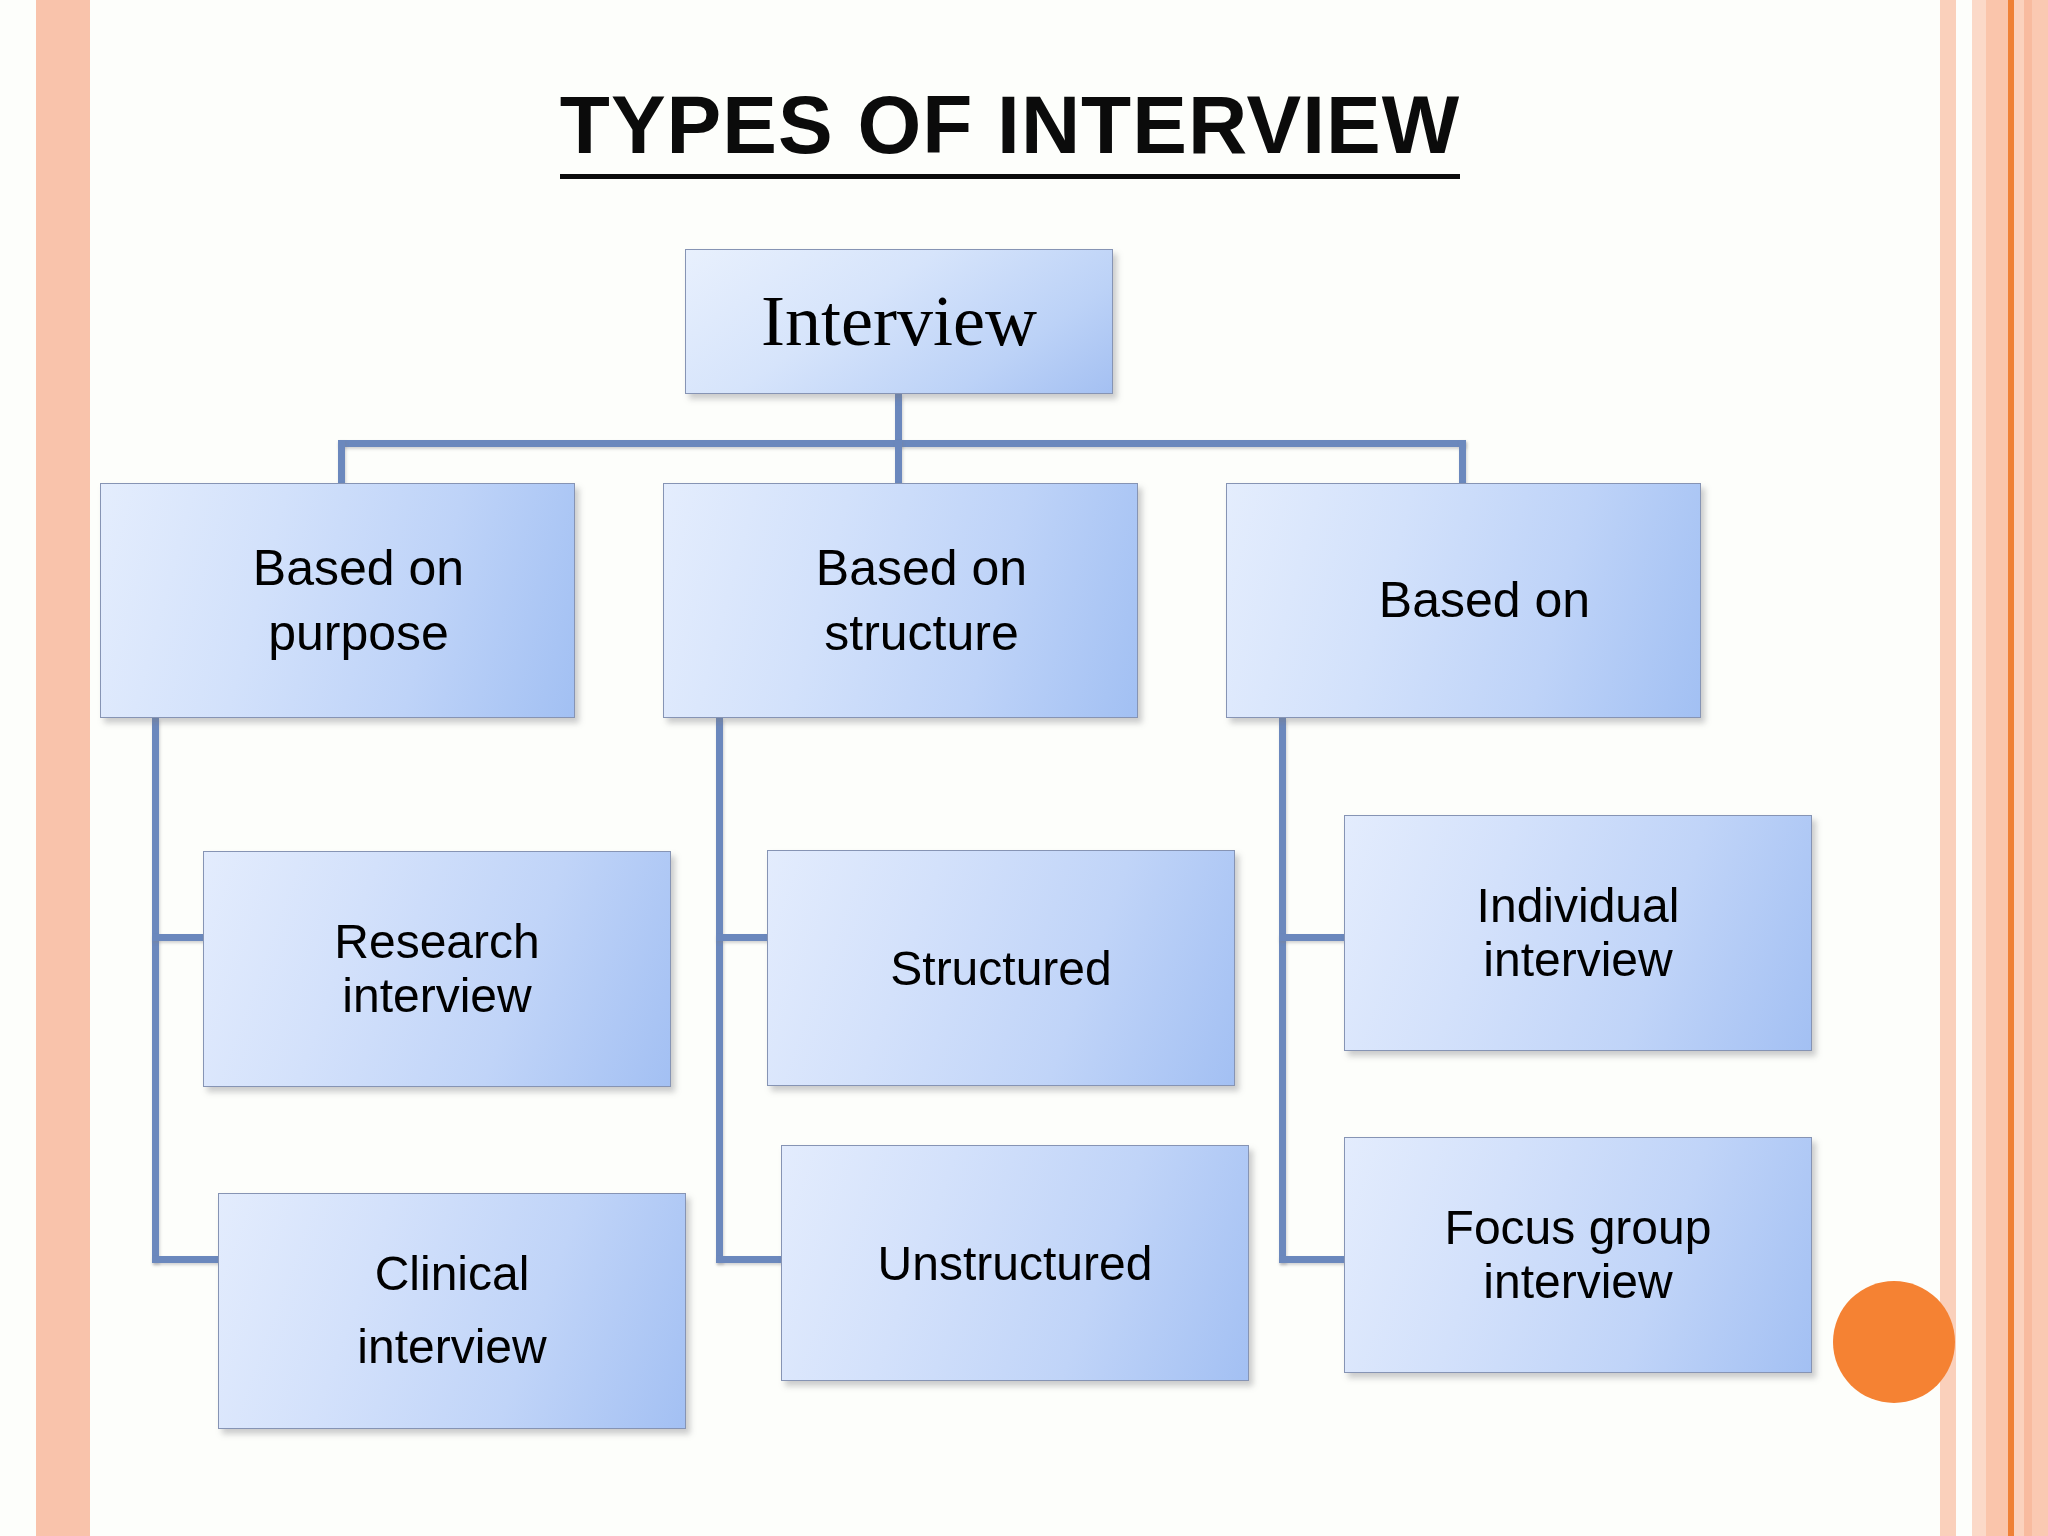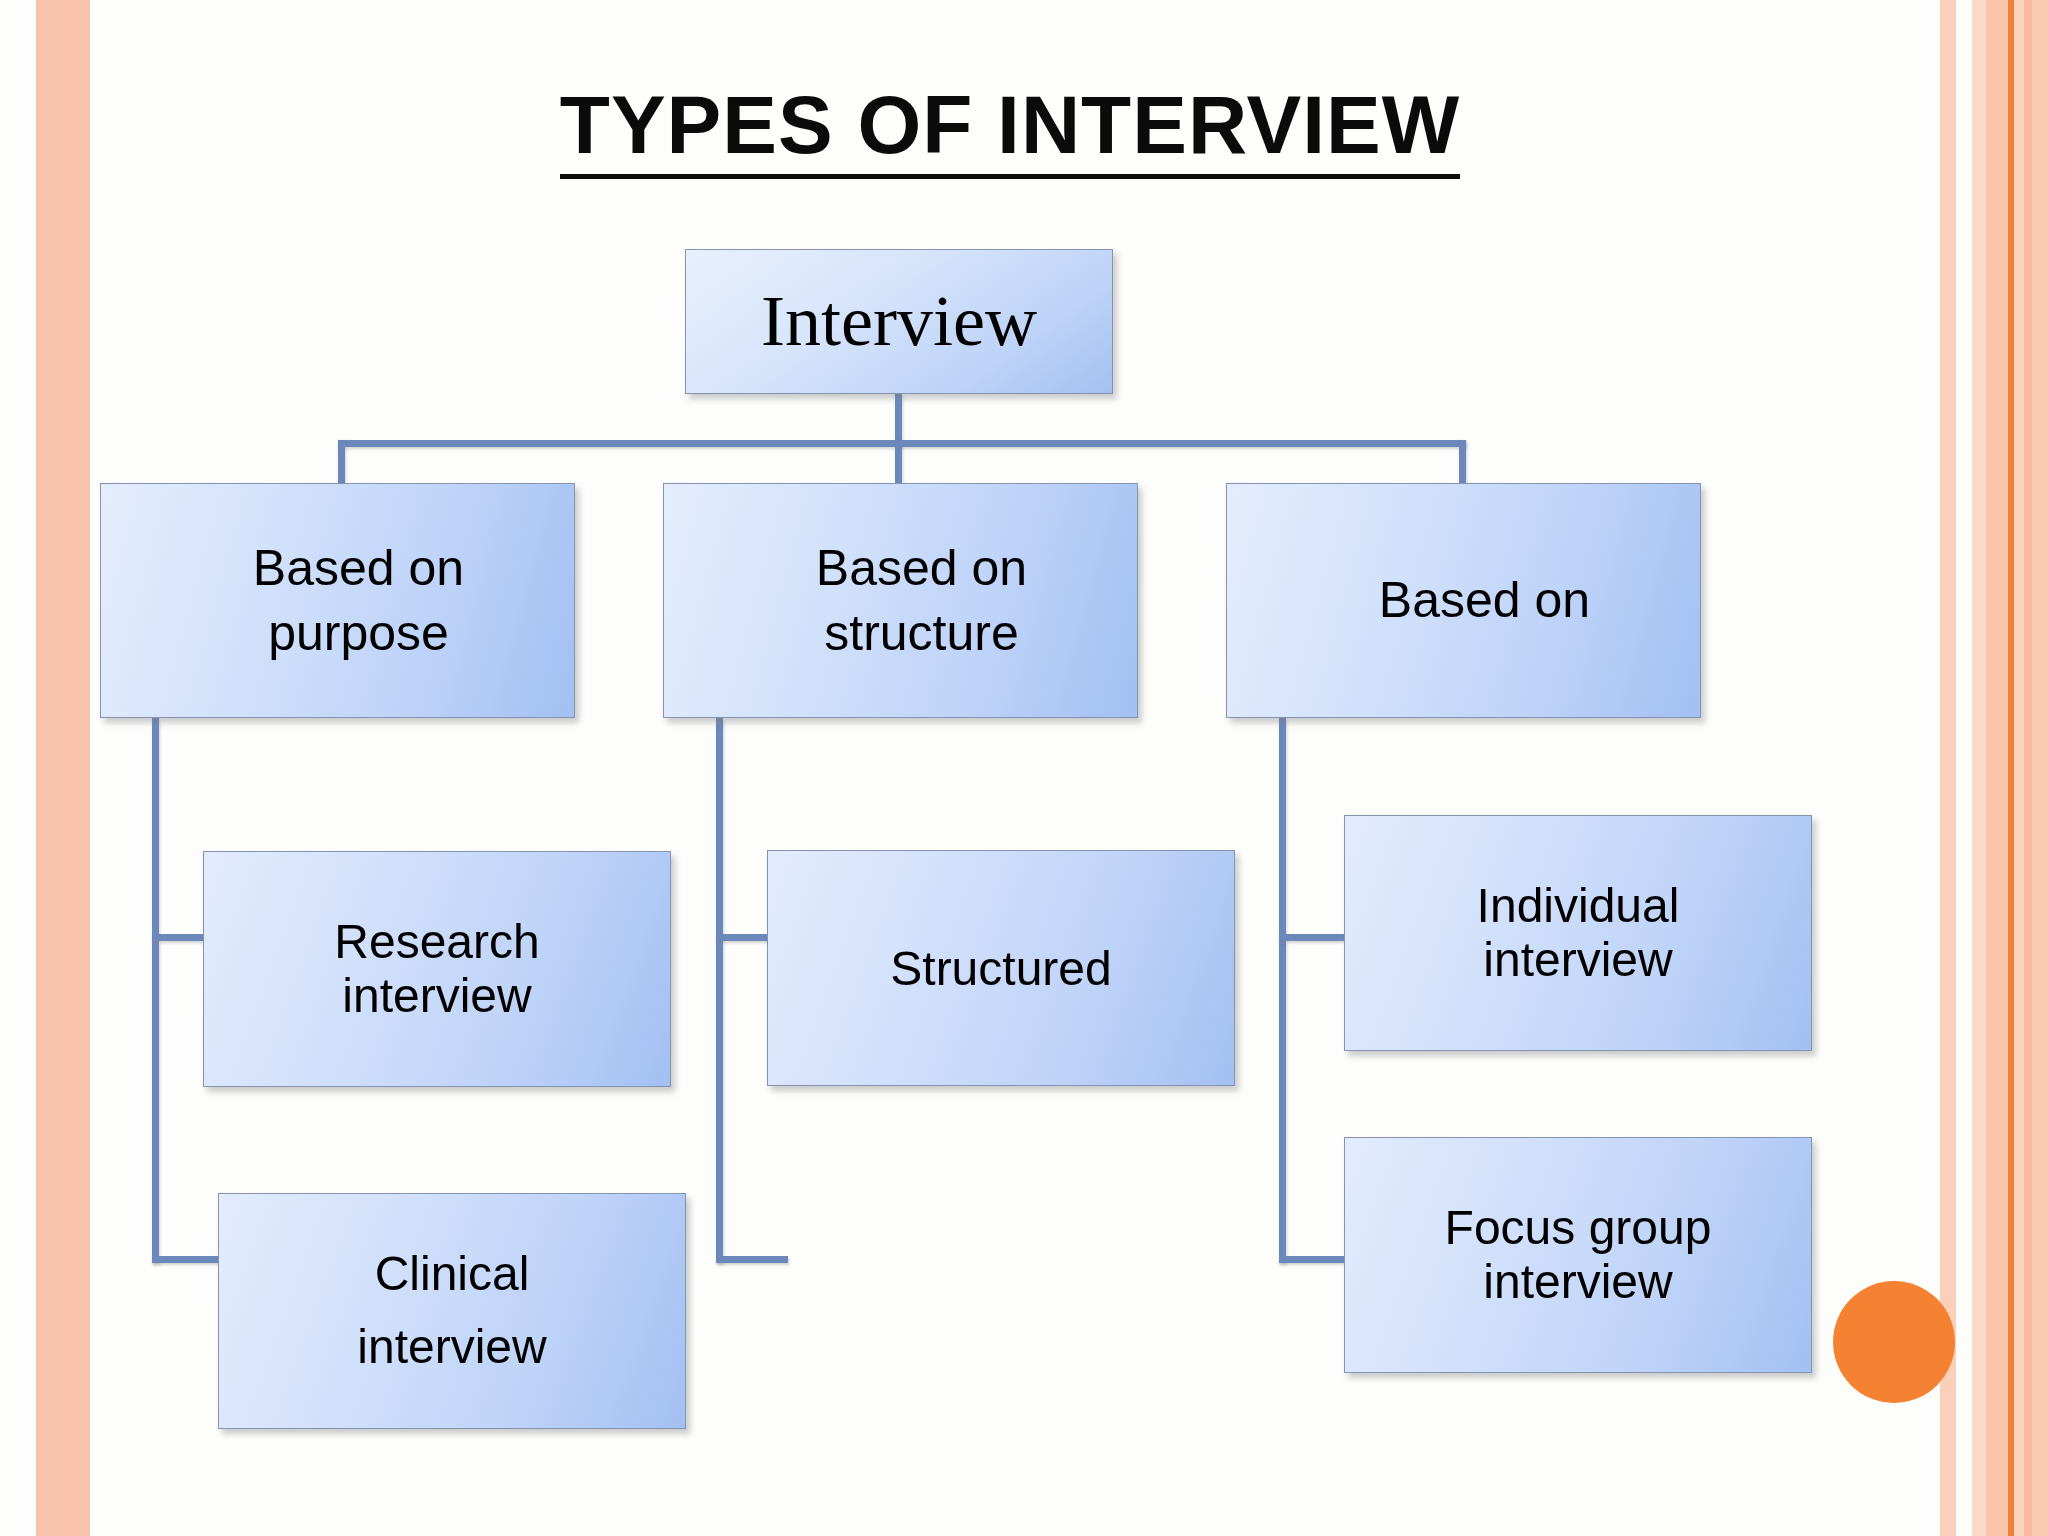--- a/index.html
+++ b/index.html
@@ -208,20 +208,23 @@
   <div class="node lvl3" id="node-clinical">
     <span>
         <span class="lbl">Clinical</span>
         <span class="lbl">interview</span>
       </span>
   </div>
 
   <div class="node lvl3" id="node-structured">
     <span class="lbl">Structured</span>
   </div>
+  <div class="node lvl3" id="node-unstruct">
+    <span class="lbl">Unstructured</span>
+  </div>
 
   <div class="node lvl3" id="node-individual">
     <span>
         <span class="lbl">Individual</span>
         <span class="lbl">interview</span>
       </span>
   </div>
   <div class="node lvl3" id="node-focus">
     <span>
         <span class="lbl">Focus group</span>

